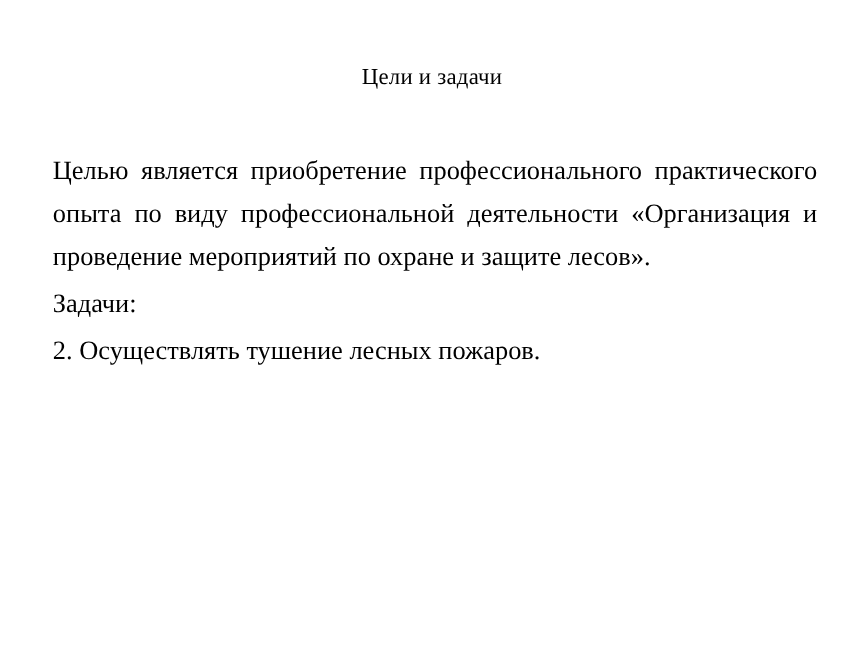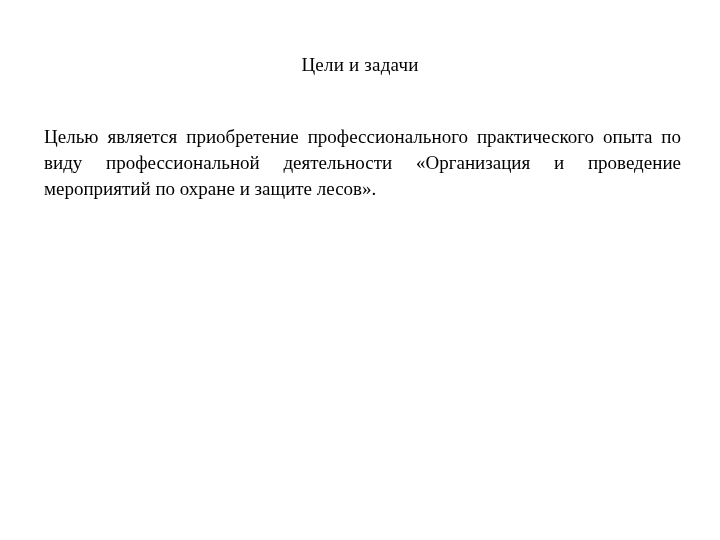--- a/index.html
+++ b/index.html
@@ -26,31 +26,33 @@
     font-size: 19px;
     font-weight: normal;
     line-height: 26px;
     letter-spacing: 0.2px;
   }
   .slide-body {
     position: absolute;
     top: 124px;
     left: 44px;
     width: 637px;
-    font-size: 19px;
-    line-height: 26px;
+    font-size: 22px;
+    line-height: 36px;
     text-align: justify;
   }
   .slide-body p {
     margin: 0 0 3px 0;
     padding: 0;
   }
 </style>
 </head>
 <body>
 
 <div class="slide">
   <h1 class="slide-title">Цели и задачи</h1>
 
   <div class="slide-body">
     <p>Целью является приобретение профессионального практического опыта по виду профессиональной деятельности «Организация и проведение мероприятий по охране и защите лесов».</p>
+    <p>Задачи:</p>
+    <p>2. Осуществлять тушение лесных пожаров.</p>
   </div>
 </div>
 
 </body></html>

